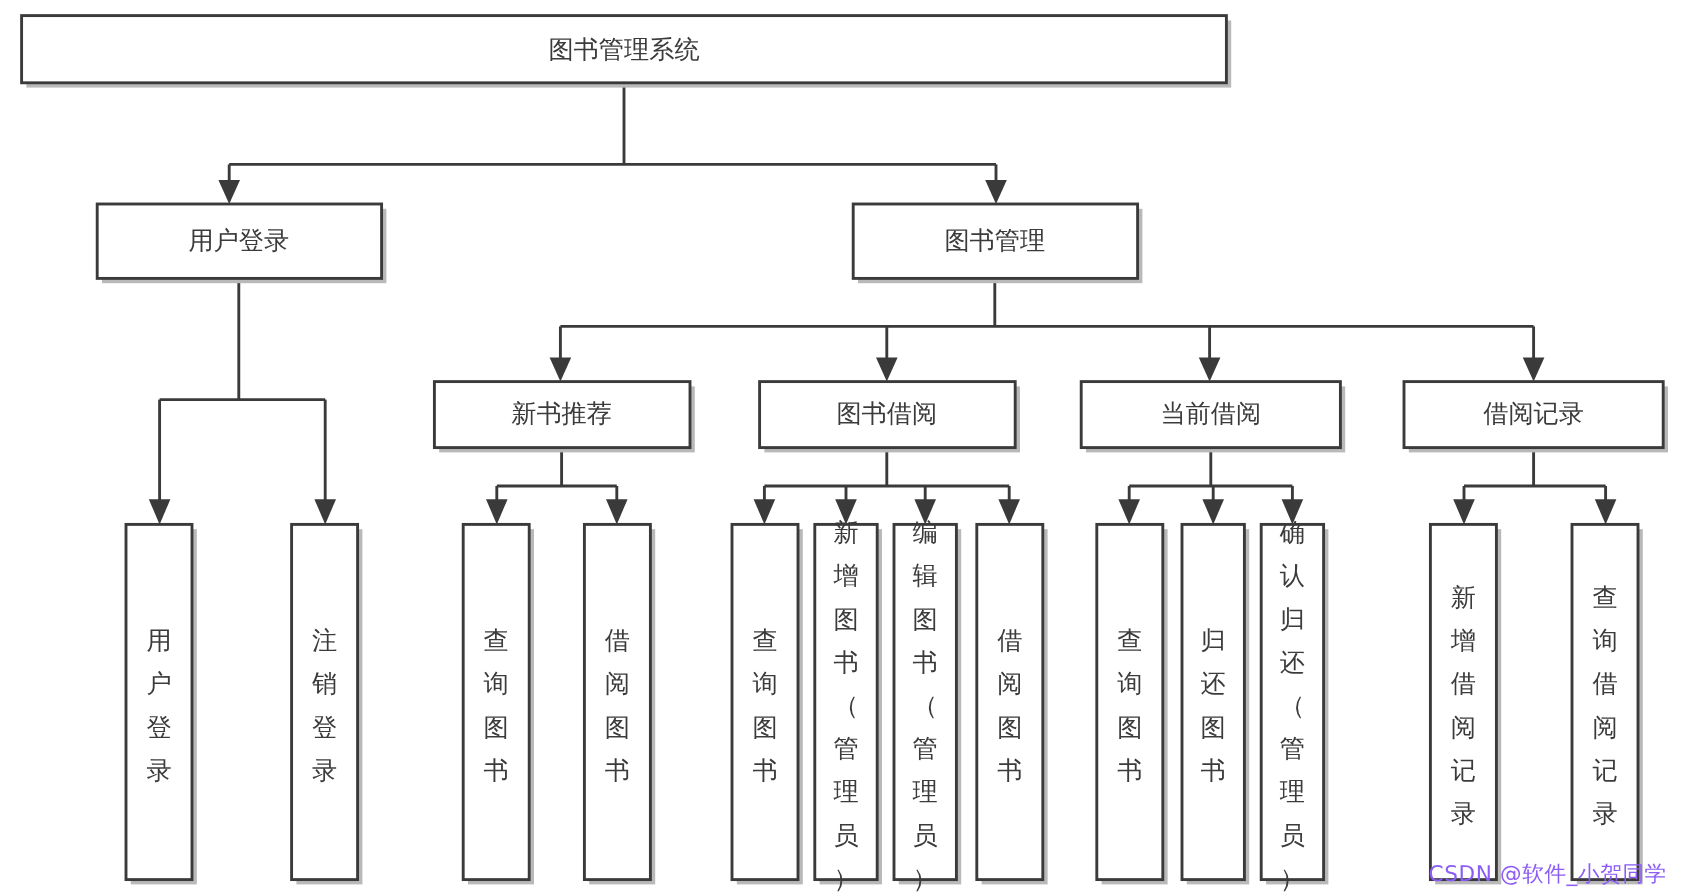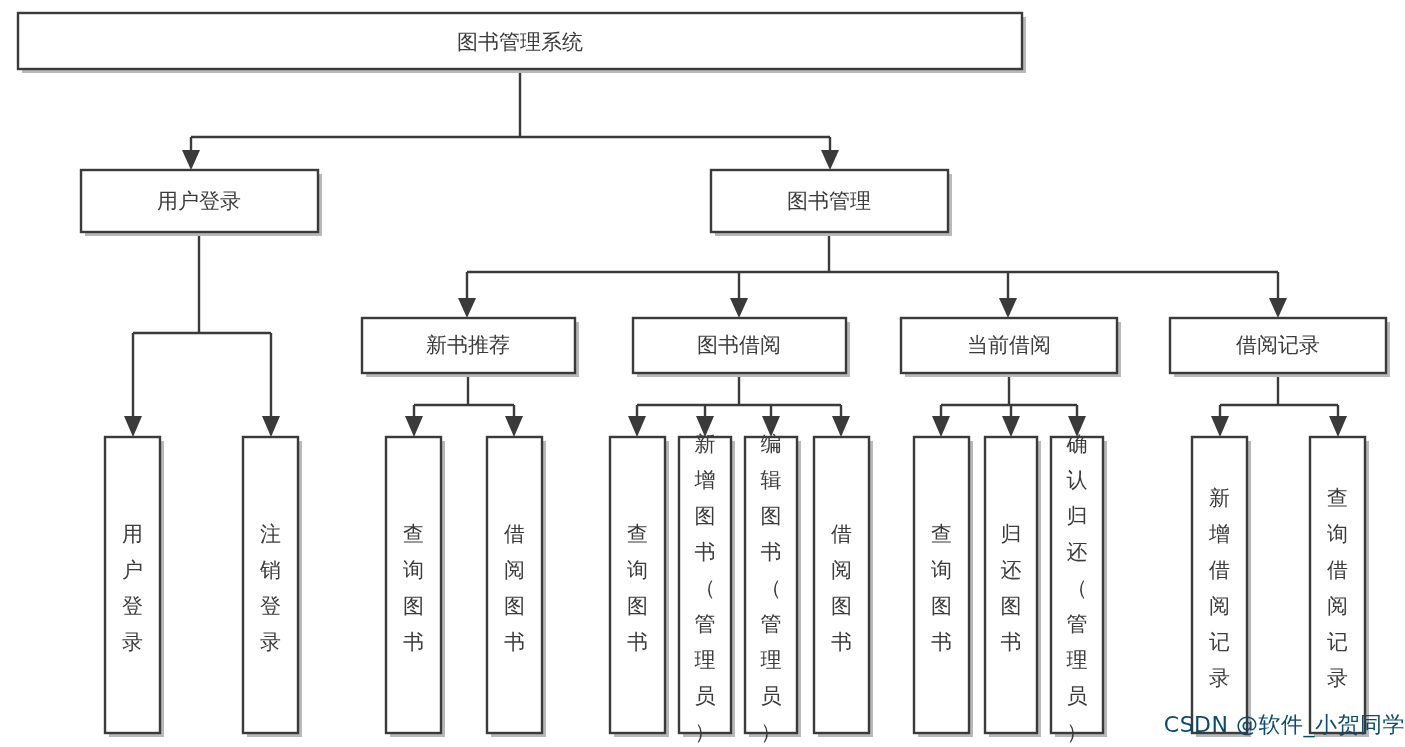--- a/index.html
+++ b/index.html
@@ -49,25 +49,25 @@
     dominant-baseline: middle;
   }
   .leaf-label {
     fill: #3b3b3b;
     font-family: "DejaVu Sans", "Liberation Sans", sans-serif;
     font-size: 21px;
     text-anchor: middle;
   }
   .watermark-text {
     position: absolute;
-    right: 0;
+    right: 16px;
     bottom: 7px;
     font-family: "DejaVu Sans", "Liberation Sans", sans-serif;
-    font-size: 22px;
-    color: #0c4a6e;
+    font-size: 18px;
+    color: #8b5cf6;
     letter-spacing: 0.5px;
     white-space: nowrap;
     user-select: none;
   }
 </style>
 </head>
 <body>
 
 <svg id="diagram-canvas" viewBox="0 0 1405 747" xmlns="http://www.w3.org/2000/svg">
 

